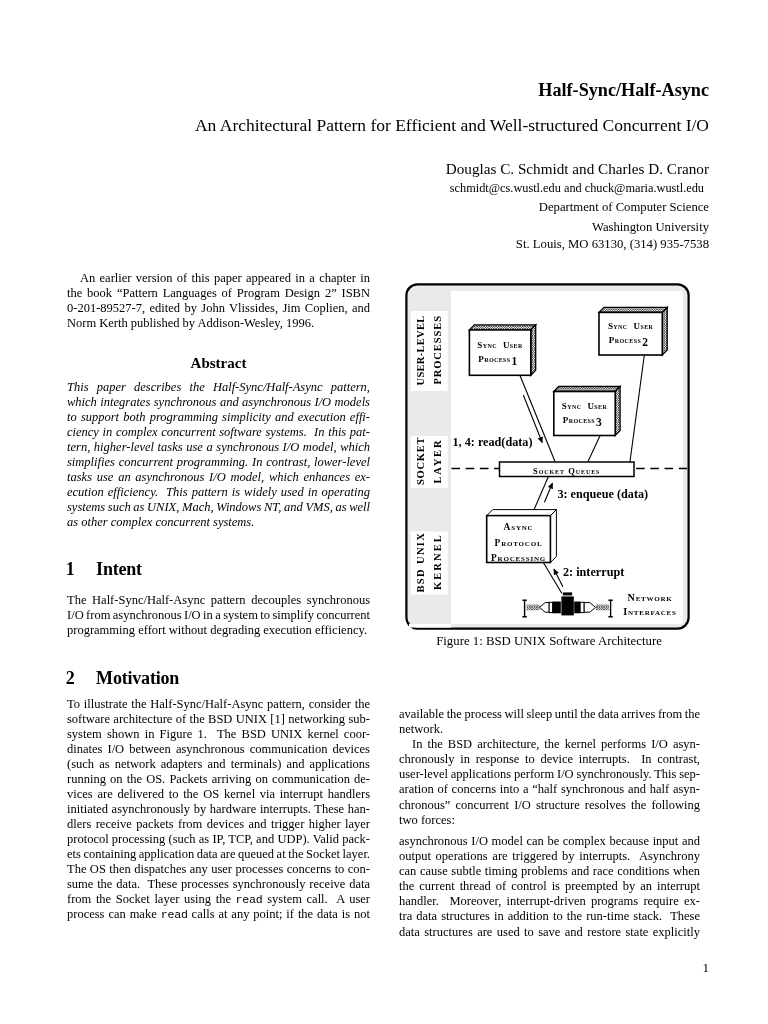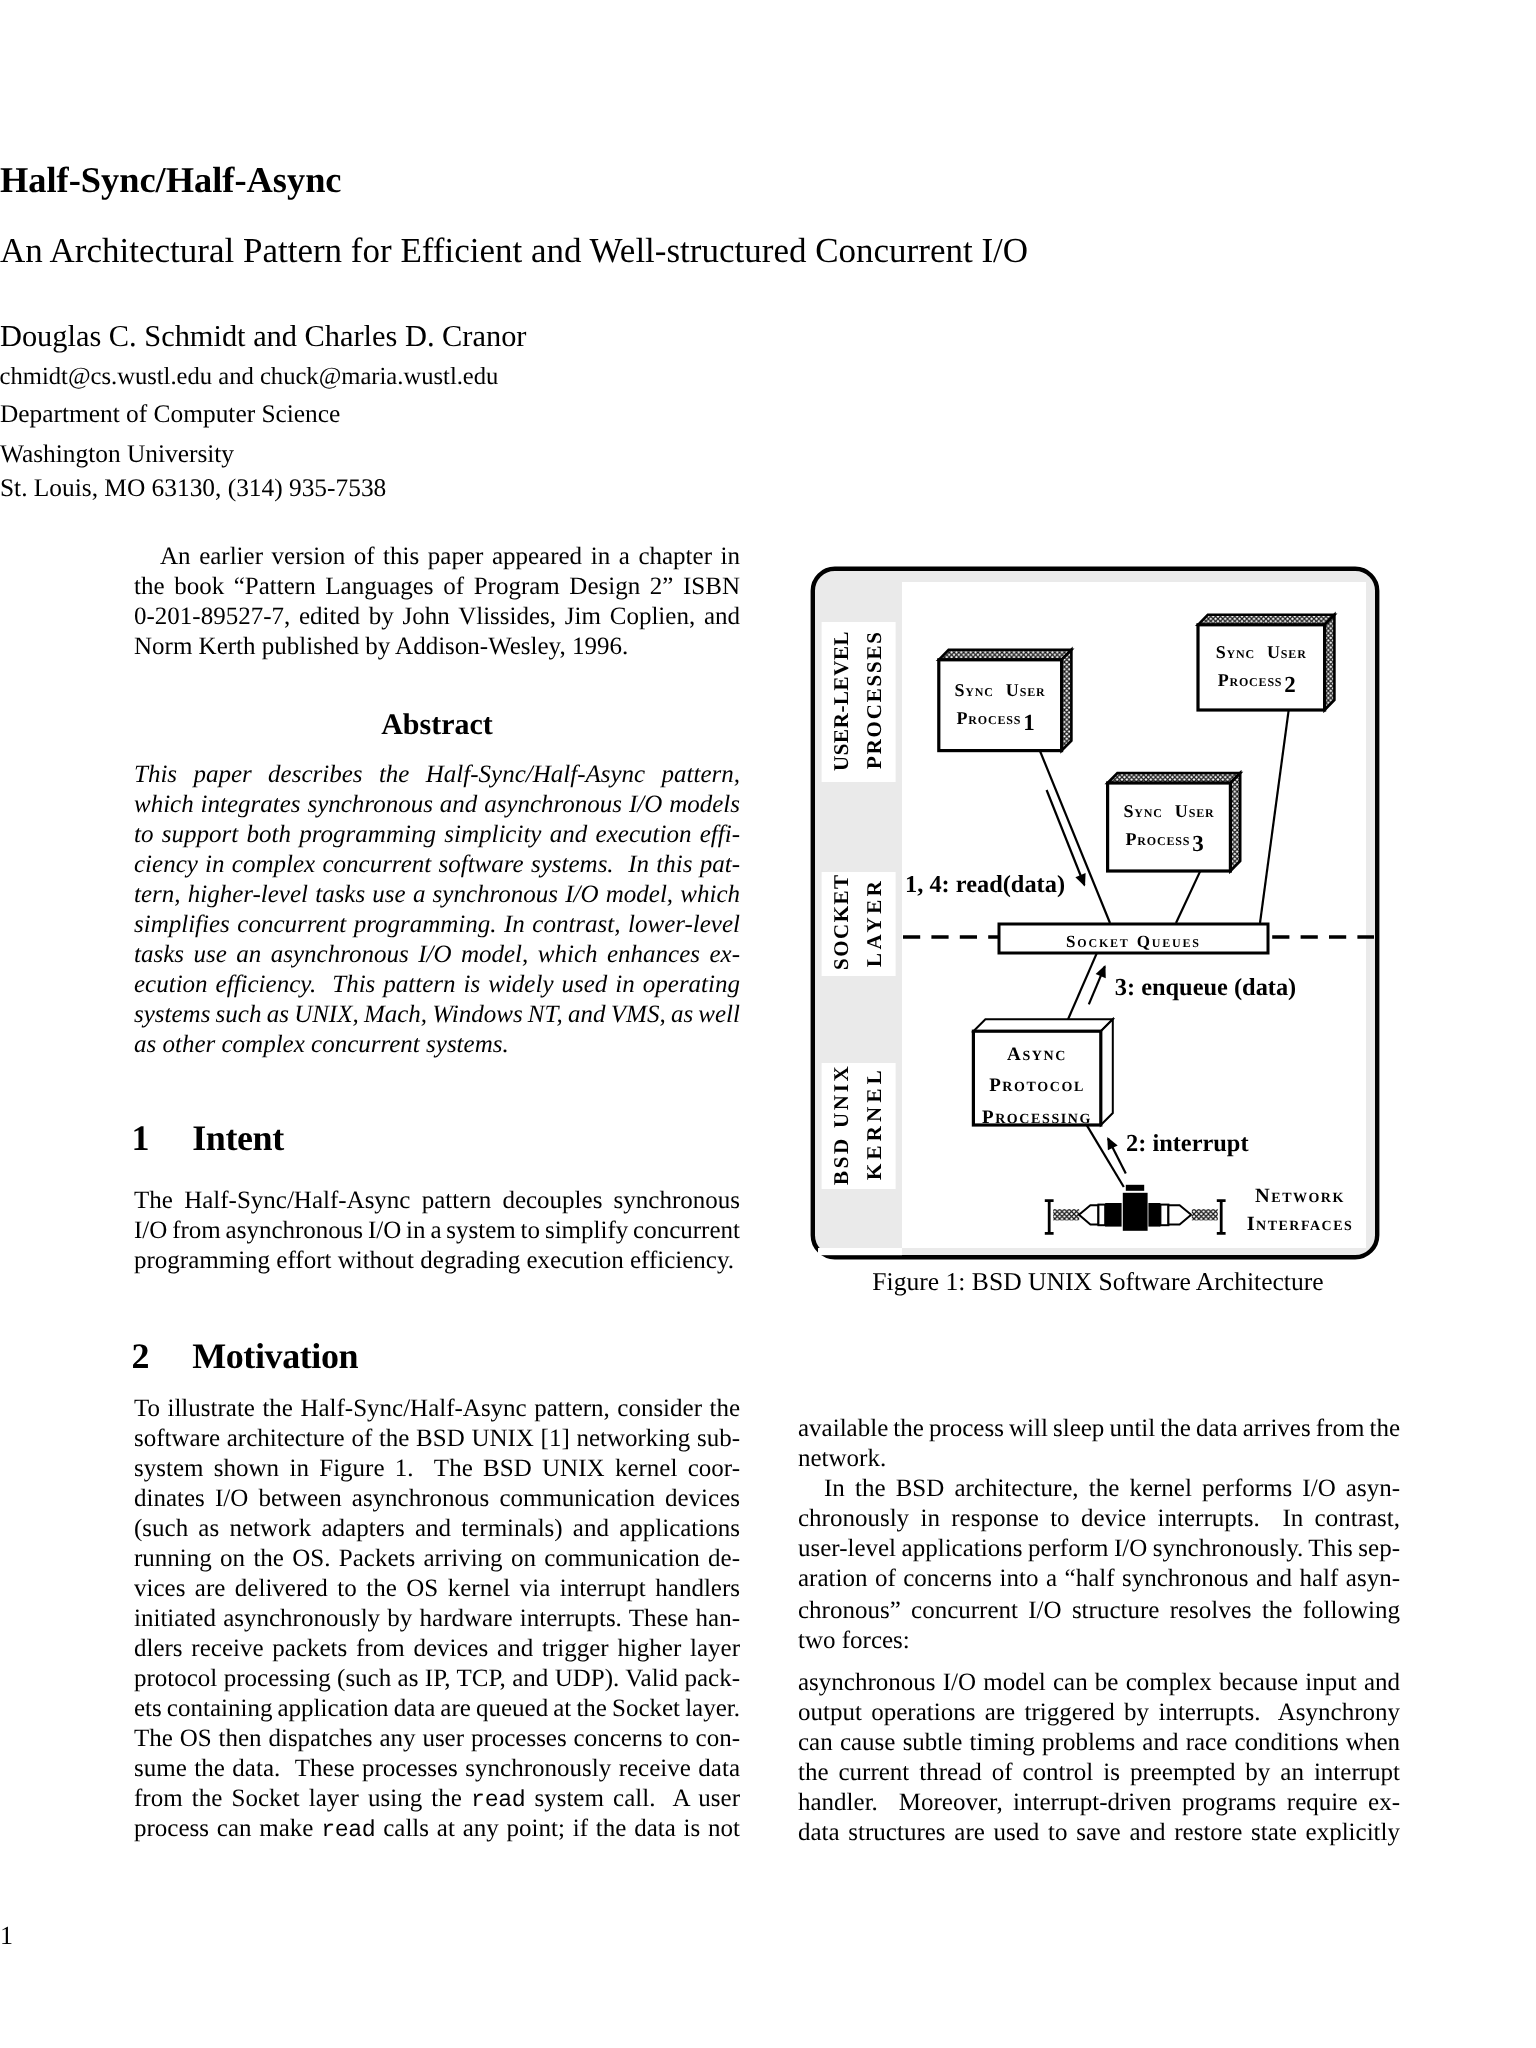--- a/index.html
+++ b/index.html
@@ -1,19 +1,19 @@
 <!DOCTYPE html>
 <html><head>
 <meta charset="utf-8">
 <style>
   html,body{margin:0;padding:0;}
   body{width:768px;height:1024px;background:#ffffff;position:relative;filter:grayscale(1);
        font-family:"Liberation Serif", serif; color:#000;}
   .abs{position:absolute;}
-  .ctr{left:0;width:709px;text-align:left;}
+  .ctr{left:0;width:709px;text-align:right;}
   .col{width:303px;}
   .j{text-align:justify;overflow:hidden;height:15.05px;}
   .j::after{content:"";display:inline-block;width:100%;height:0;}
   .rc .j{height:15.1px;}
   .last{white-space:nowrap;}
   tt{font-family:"Liberation Mono",monospace;font-size:0.93em;letter-spacing:-0.2px;}
   .b{font-weight:bold;}
 </style>
 </head>
 <body>
@@ -86,20 +86,21 @@
   <div class="j" style="word-spacing:-0.4px;">user-level applications perform I/O synchronously. This sep-</div>
   <div class="j">aration of concerns into a “half synchronous and half asyn-</div>
   <div class="j">chronous” concurrent I/O structure resolves the following</div>
   <div class="last">two forces:</div>
   <div style="height:6.2px;"></div>
   <div class="j">asynchronous I/O model can be complex because input and</div>
   <div class="j">output operations are triggered by interrupts.&nbsp; Asynchrony</div>
   <div class="j">can cause subtle timing problems and race conditions when</div>
   <div class="j">the current thread of control is preempted by an interrupt</div>
   <div class="j">handler.&nbsp; Moreover, interrupt-driven programs require ex-</div>
+  <div class="j">tra data structures in addition to the run-time stack.&nbsp; These</div>
   <div class="j">data structures are used to save and restore state explicitly</div>
 </div>
 
 <div class="abs ctr" style="top:960.5px;font-size:13px;line-height:1;">1</div>
 
 <div class="abs" style="left:405px;top:283px;width:285px;height:347px;">
 <svg width="285" height="347" viewBox="0 0 285 347">
   <defs>
     <pattern id="hx" width="2.4" height="2.4" patternUnits="userSpaceOnUse">
       <rect width="2.4" height="2.4" fill="#ffffff"></rect>

